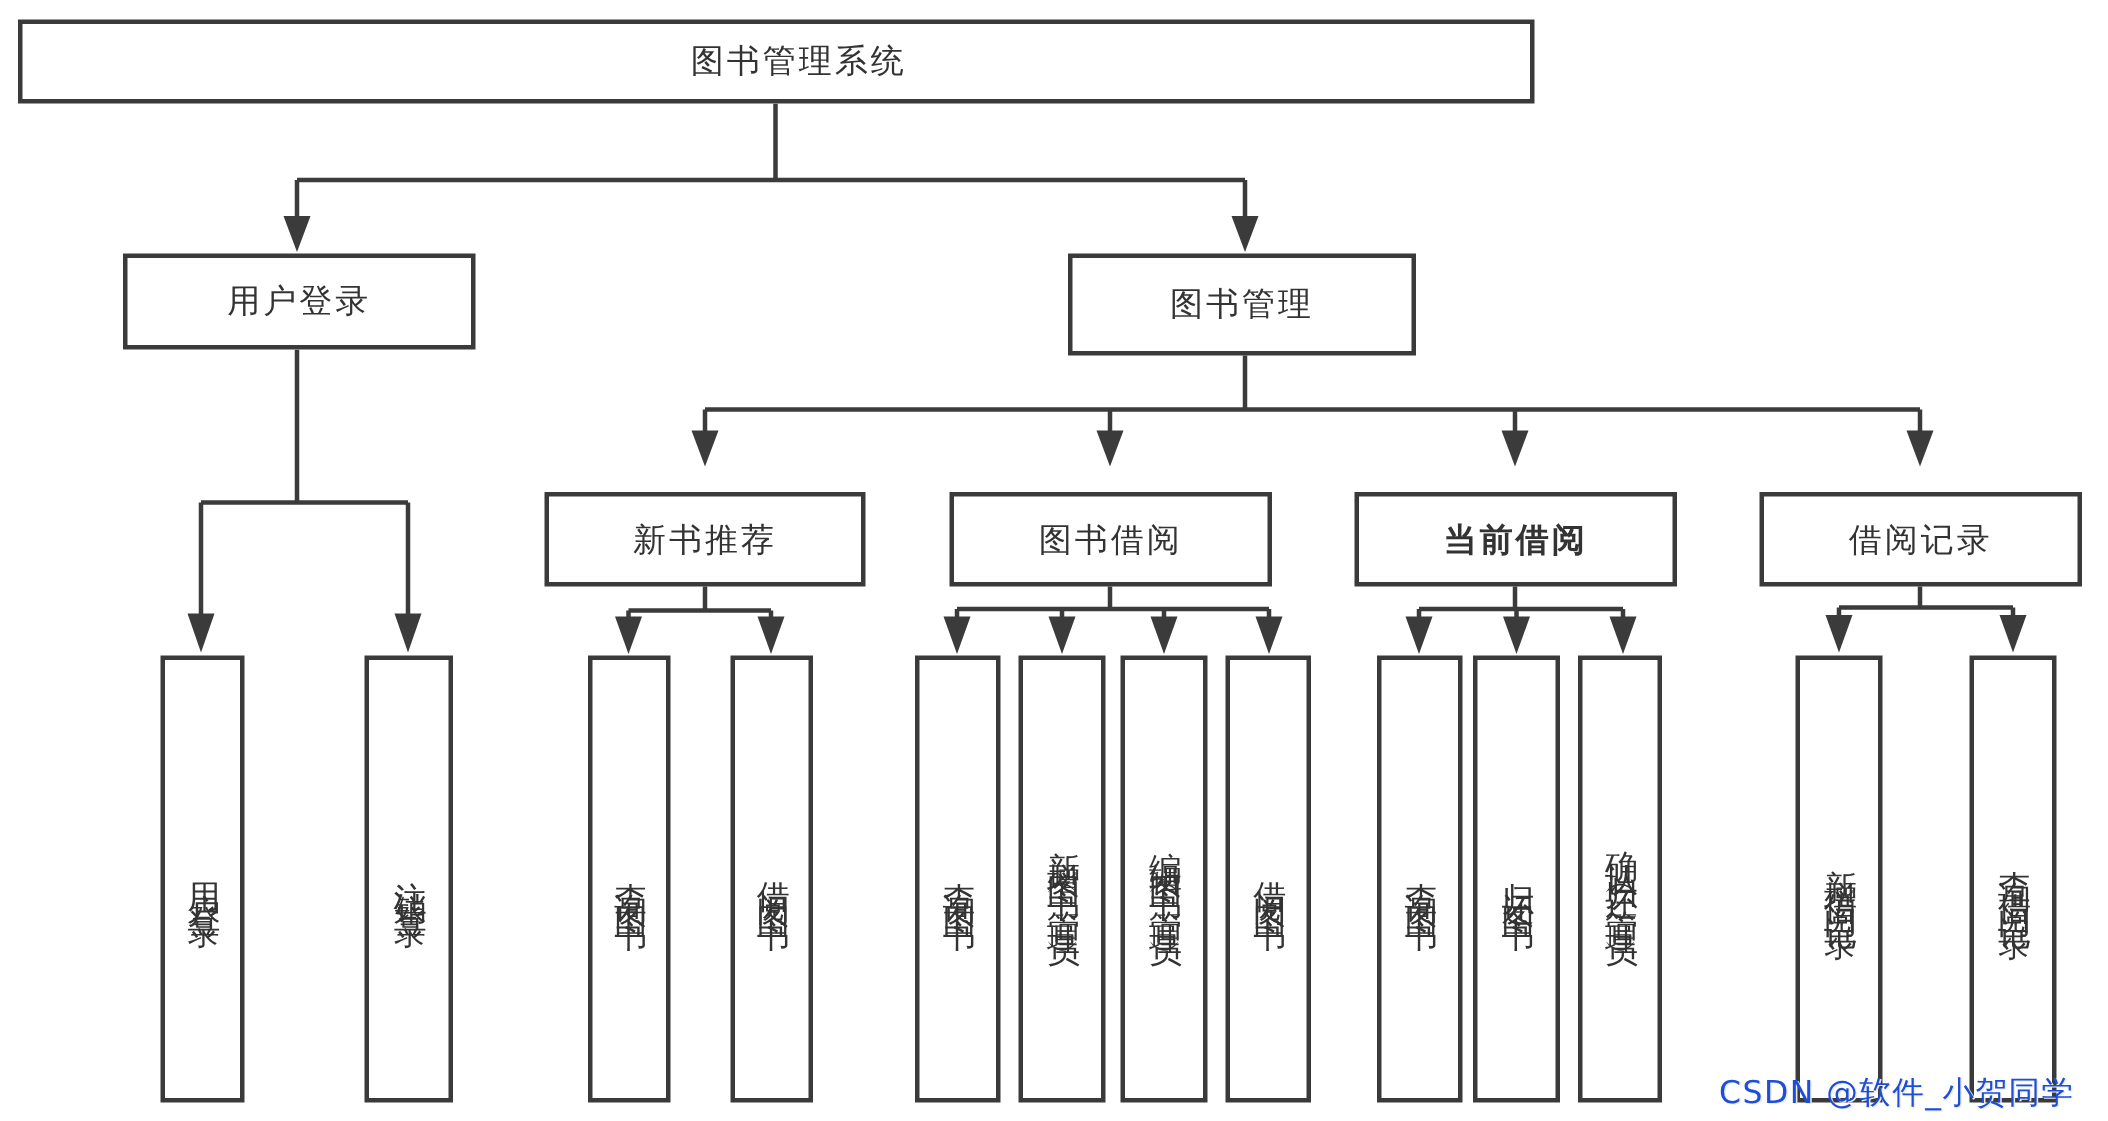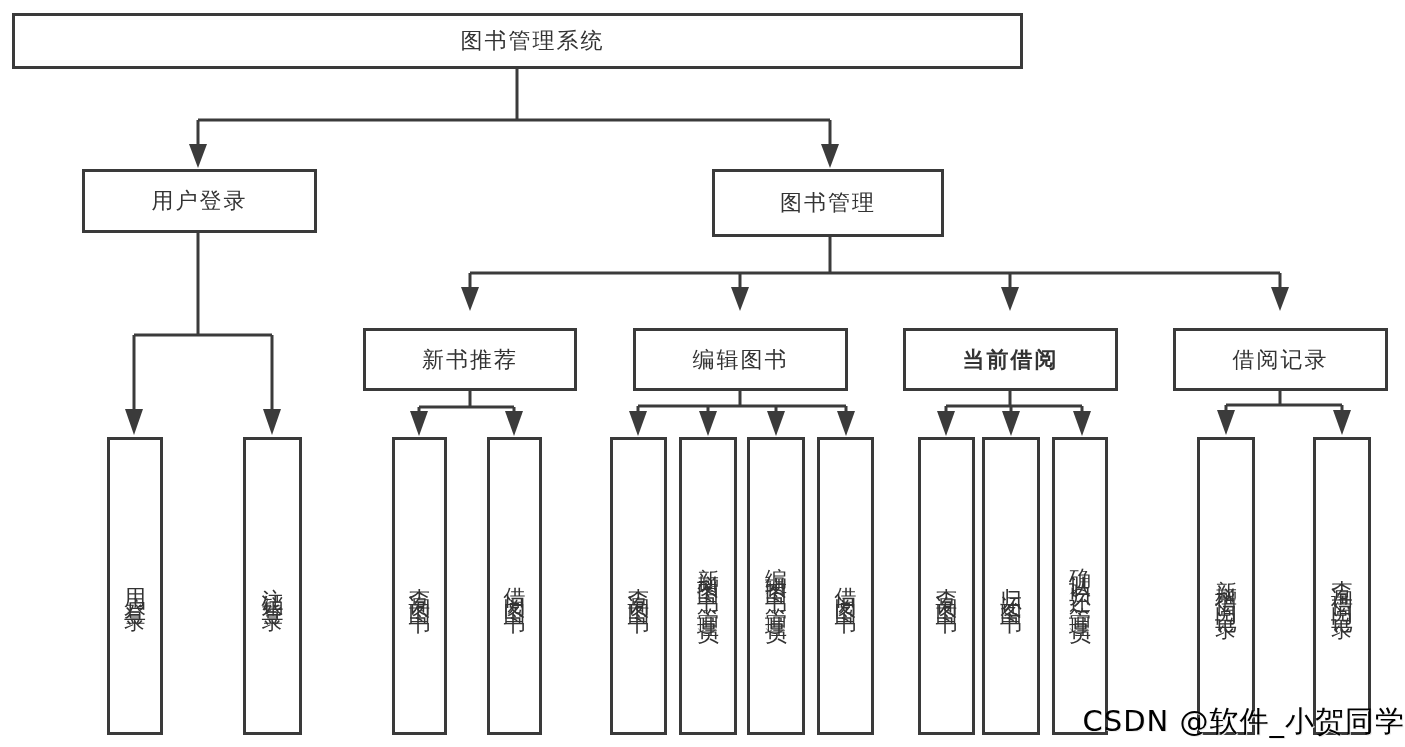--- a/index.html
+++ b/index.html
@@ -63,24 +63,24 @@
   .lf-c2 { left: 679px;  width: 58px; }
   .lf-c3 { left: 747px;  width: 58px; }
   .lf-c4 { left: 817px;  width: 57px; }
   .lf-d1 { left: 918px;  width: 57px; }
   .lf-d2 { left: 982px;  width: 58px; }
   .lf-d3 { left: 1052px; width: 56px; }
   .lf-e1 { left: 1197px; width: 58px; }
   .lf-e2 { left: 1313px; width: 58px; }
   .watermark {
     position: absolute;
-    right: 0;
+    right: 22px;
     bottom: 5px;
-    font-size: 29px;
-    color: #000000;
+    font-size: 21px;
+    color: #1d4ed8;
     letter-spacing: 1px;
     text-shadow: 1px 1px 0 #ececec;
     pointer-events: none;
   }
 </style>
 </head>
 <body>
 
 <div class="stage">
 
@@ -159,21 +159,21 @@
       <polygon points="1333,410 1351,410 1342,435" fill="#3b3b3b" stroke="none"></polygon>
     </g>
   </svg>
 
   <div class="box h n-root">图书管理系统</div>
 
   <div class="box h n-login">用户登录</div>
   <div class="box h n-bookmg">图书管理</div>
 
   <div class="box h n-l3 n-newrec">新书推荐</div>
-  <div class="box h n-l3 n-borrow">编辑图书</div>
+  <div class="box h n-l3 n-borrow">图书借阅</div>
   <div class="box h n-l3 n-curr">当前借阅</div>
   <div class="box h n-l3 n-record">借阅记录</div>
 
   <div class="box v leaf lf-a1">用户登录</div>
   <div class="box v leaf lf-a2">注销登录</div>
 
   <div class="box v leaf lf-b1">查询图书</div>
   <div class="box v leaf lf-b2">借阅图书</div>
 
   <div class="box v leaf lf-c1">查询图书</div>

